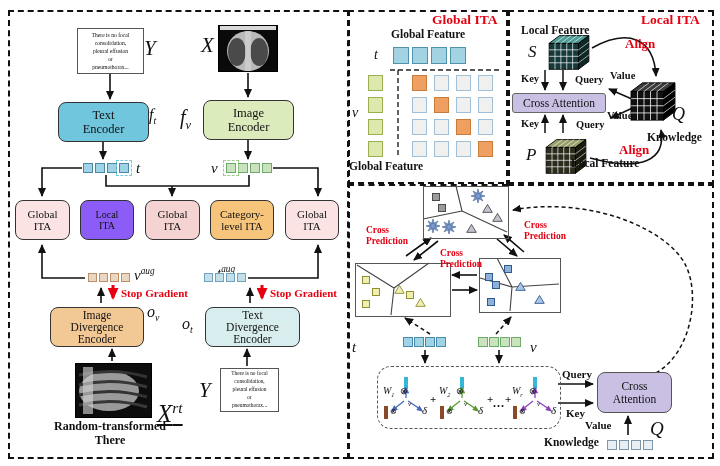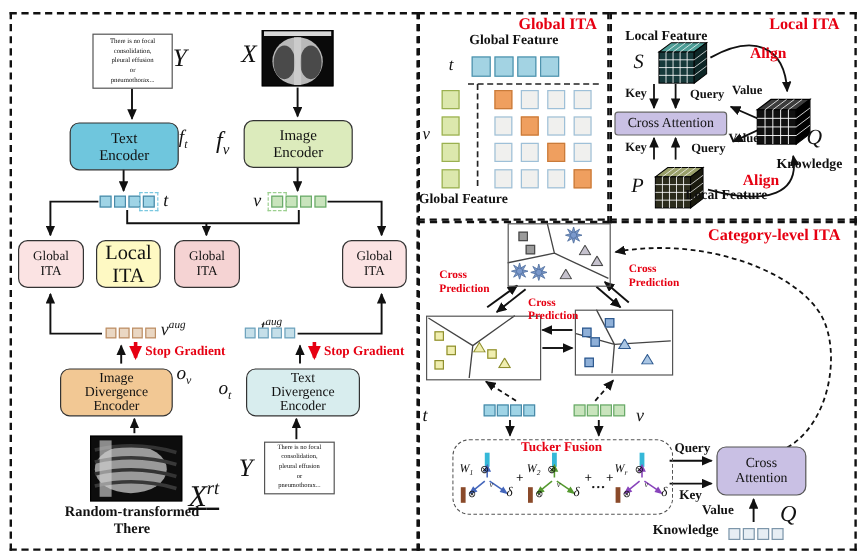--- a/index.html
+++ b/index.html
@@ -145,24 +145,26 @@
 
   <span class="abs z2 it" style="left:211px;top:160px;font-size:15px;">v</span>
   <div class="tok z2" style="left:226px;top:163px;width:10px;height:10px;background:#c9e4bd;border:1.5px solid #6aaa6a;"></div>
   <div class="tok z2" style="left:238px;top:163px;width:10px;height:10px;background:#c9e4bd;border:1.5px solid #6aaa6a;"></div>
   <div class="tok z2" style="left:250px;top:163px;width:10px;height:10px;background:#c9e4bd;border:1.5px solid #6aaa6a;"></div>
   <div class="tok z2" style="left:262px;top:163px;width:10px;height:10px;background:#c9e4bd;border:1.5px solid #6aaa6a;"></div>
   <div class="tok z2" style="left:223px;top:160px;width:16px;height:16px;border:1.3px dashed #9ccf8f;"></div>
 
   <div class="box z2 pre" style="left:15px;top:200px;width:53px;height:38px;background:#fbe3e3;font-size:11px;">Global
 ITA</div>
-  <div class="box z2 pre" style="left:80px;top:200px;width:52px;height:38px;background:#fef9c3;font-size:17px;">Local
+  <div class="box z2 pre" style="left:80px;top:200px;width:52px;height:38px;background:#8b5cf6;font-size:10px;">Local
 ITA</div>
   <div class="box z2 pre" style="left:145px;top:200px;width:53px;height:38px;background:#f5d3d3;font-size:11px;">Global
 ITA</div>
+  <div class="box z2 pre" style="left:210px;top:200px;width:62px;height:38px;background:#f7c47c;font-size:11px;">Category-
+level ITA</div>
   <div class="box z2 pre" style="left:285px;top:200px;width:52px;height:38px;background:#fbe3e3;font-size:11px;">Global
 ITA</div>
 
   <div class="tok z2" style="left:88px;top:273px;width:9px;height:9px;background:#ead7c3;border:1.4px solid #bd8f66;"></div>
   <div class="tok z2" style="left:99px;top:273px;width:9px;height:9px;background:#ead7c3;border:1.4px solid #bd8f66;"></div>
   <div class="tok z2" style="left:110px;top:273px;width:9px;height:9px;background:#ead7c3;border:1.4px solid #bd8f66;"></div>
   <div class="tok z2" style="left:121px;top:273px;width:9px;height:9px;background:#ead7c3;border:1.4px solid #bd8f66;"></div>
   <span class="abs z2 it" style="left:134px;top:266px;font-size:15px;"><span>v</span><sup>aug</sup></span>
 
   <span class="abs z2 it" style="left:172px;top:264px;font-size:15px;margin-left:45px;"><span>t</span><sup>aug</sup></span>
@@ -307,21 +309,20 @@
       <line x1="2" y1="27" x2="36" y2="27" stroke="#fff" stroke-width="0.8"></line>
       <line x1="36" y1="27" x2="48" y2="18" stroke="#fff" stroke-width="0.7"></line>
       <line x1="2" y1="34.5" x2="36" y2="34.5" stroke="#fff" stroke-width="0.8"></line>
       <line x1="36" y1="34.5" x2="48" y2="25.5" stroke="#fff" stroke-width="0.7"></line>
     </svg>
   <span class="abs z2 it" style="left:526px;top:145px;font-size:17px;">P</span>
   <span class="abs z2 b" style="left:571px;top:157px;font-size:11.5px;">Local Feature</span>
   <span class="abs z2 b red" style="left:625px;top:36px;font-size:13px;">Align</span>
   <span class="abs z2 b red" style="left:619px;top:142px;font-size:13px;">Align</span>
 
-  <span class="abs z2 b red" style="left:590px;top:188px;font-size:13.5px;">Category-level ITA</span>
 
   <div class="abs" style="left:423px;top:186px;width:84px;height:51px;border:1.4px solid #555;z-index:2;"></div>
   <div class="abs" style="left:355px;top:263px;width:94px;height:52px;border:1.4px solid #555;z-index:2;"></div>
   <div class="abs" style="left:479px;top:258px;width:80px;height:53px;border:1.4px solid #555;z-index:2;"></div>
 
   <div class="mk-sq z3" style="left:432px;top:193px;width:8px;height:8px;background:#9b9b9b;border:1.2px solid #4a4a4a;"></div>
   <div class="mk-sq z3" style="left:438px;top:204px;width:8px;height:8px;background:#9b9b9b;border:1.2px solid #4a4a4a;"></div>
   <svg class="abs z3" style="left:471px;top:189px;" width="14" height="14">
       <use href="#star" fill="#7b99cc" stroke="#51709f" stroke-width="0.8"></use>
     </svg>
@@ -375,21 +376,20 @@
   <div class="tok z2" style="left:414px;top:337px;width:10px;height:10px;background:#9fd4e6;border:1.5px solid #4a8aa8;"></div>
   <div class="tok z2" style="left:425px;top:337px;width:10px;height:10px;background:#9fd4e6;border:1.5px solid #4a8aa8;"></div>
   <div class="tok z2" style="left:436px;top:337px;width:10px;height:10px;background:#9fd4e6;border:1.5px solid #4a8aa8;"></div>
   <div class="tok z2" style="left:478px;top:337px;width:10px;height:10px;background:#c9e4bd;border:1.5px solid #6aaa6a;"></div>
   <div class="tok z2" style="left:489px;top:337px;width:10px;height:10px;background:#c9e4bd;border:1.5px solid #6aaa6a;"></div>
   <div class="tok z2" style="left:500px;top:337px;width:10px;height:10px;background:#c9e4bd;border:1.5px solid #6aaa6a;"></div>
   <div class="tok z2" style="left:511px;top:337px;width:10px;height:10px;background:#c9e4bd;border:1.5px solid #6aaa6a;"></div>
   <span class="abs z2 it" style="left:530px;top:339px;font-size:15px;">v</span>
 
   <div class="abs z2" style="left:377px;top:366px;width:182px;height:61px;border:1.5px dashed #555;border-radius:14px;"></div>
-  <div class="abs z2 b red" style="left:377px;top:367px;width:182px;text-align:center;font-size:11px;">Tucker Fusion</div>
 
   <div class="abs z3" style="left:382px;top:377px;width:48px;height:46px;">
     <svg class="abs" style="left:0;top:0;" width="48" height="46">
       <rect x="22" y="0" width="4" height="12" fill="#35b8d8"></rect>
       <g stroke="#4466bb" stroke-width="1.3" fill="#4466bb">
         <line x1="24" y1="21" x2="24" y2="14"></line>
           <polygon points="21.8,15.5 24,11 26.2,15.5"></polygon>
         <line x1="22" y1="24" x2="12" y2="32"></line>
           <polygon points="14.8,32.3 10,33.8 12.4,29.4"></polygon>
         <line x1="26" y1="24" x2="38" y2="32"></line>

